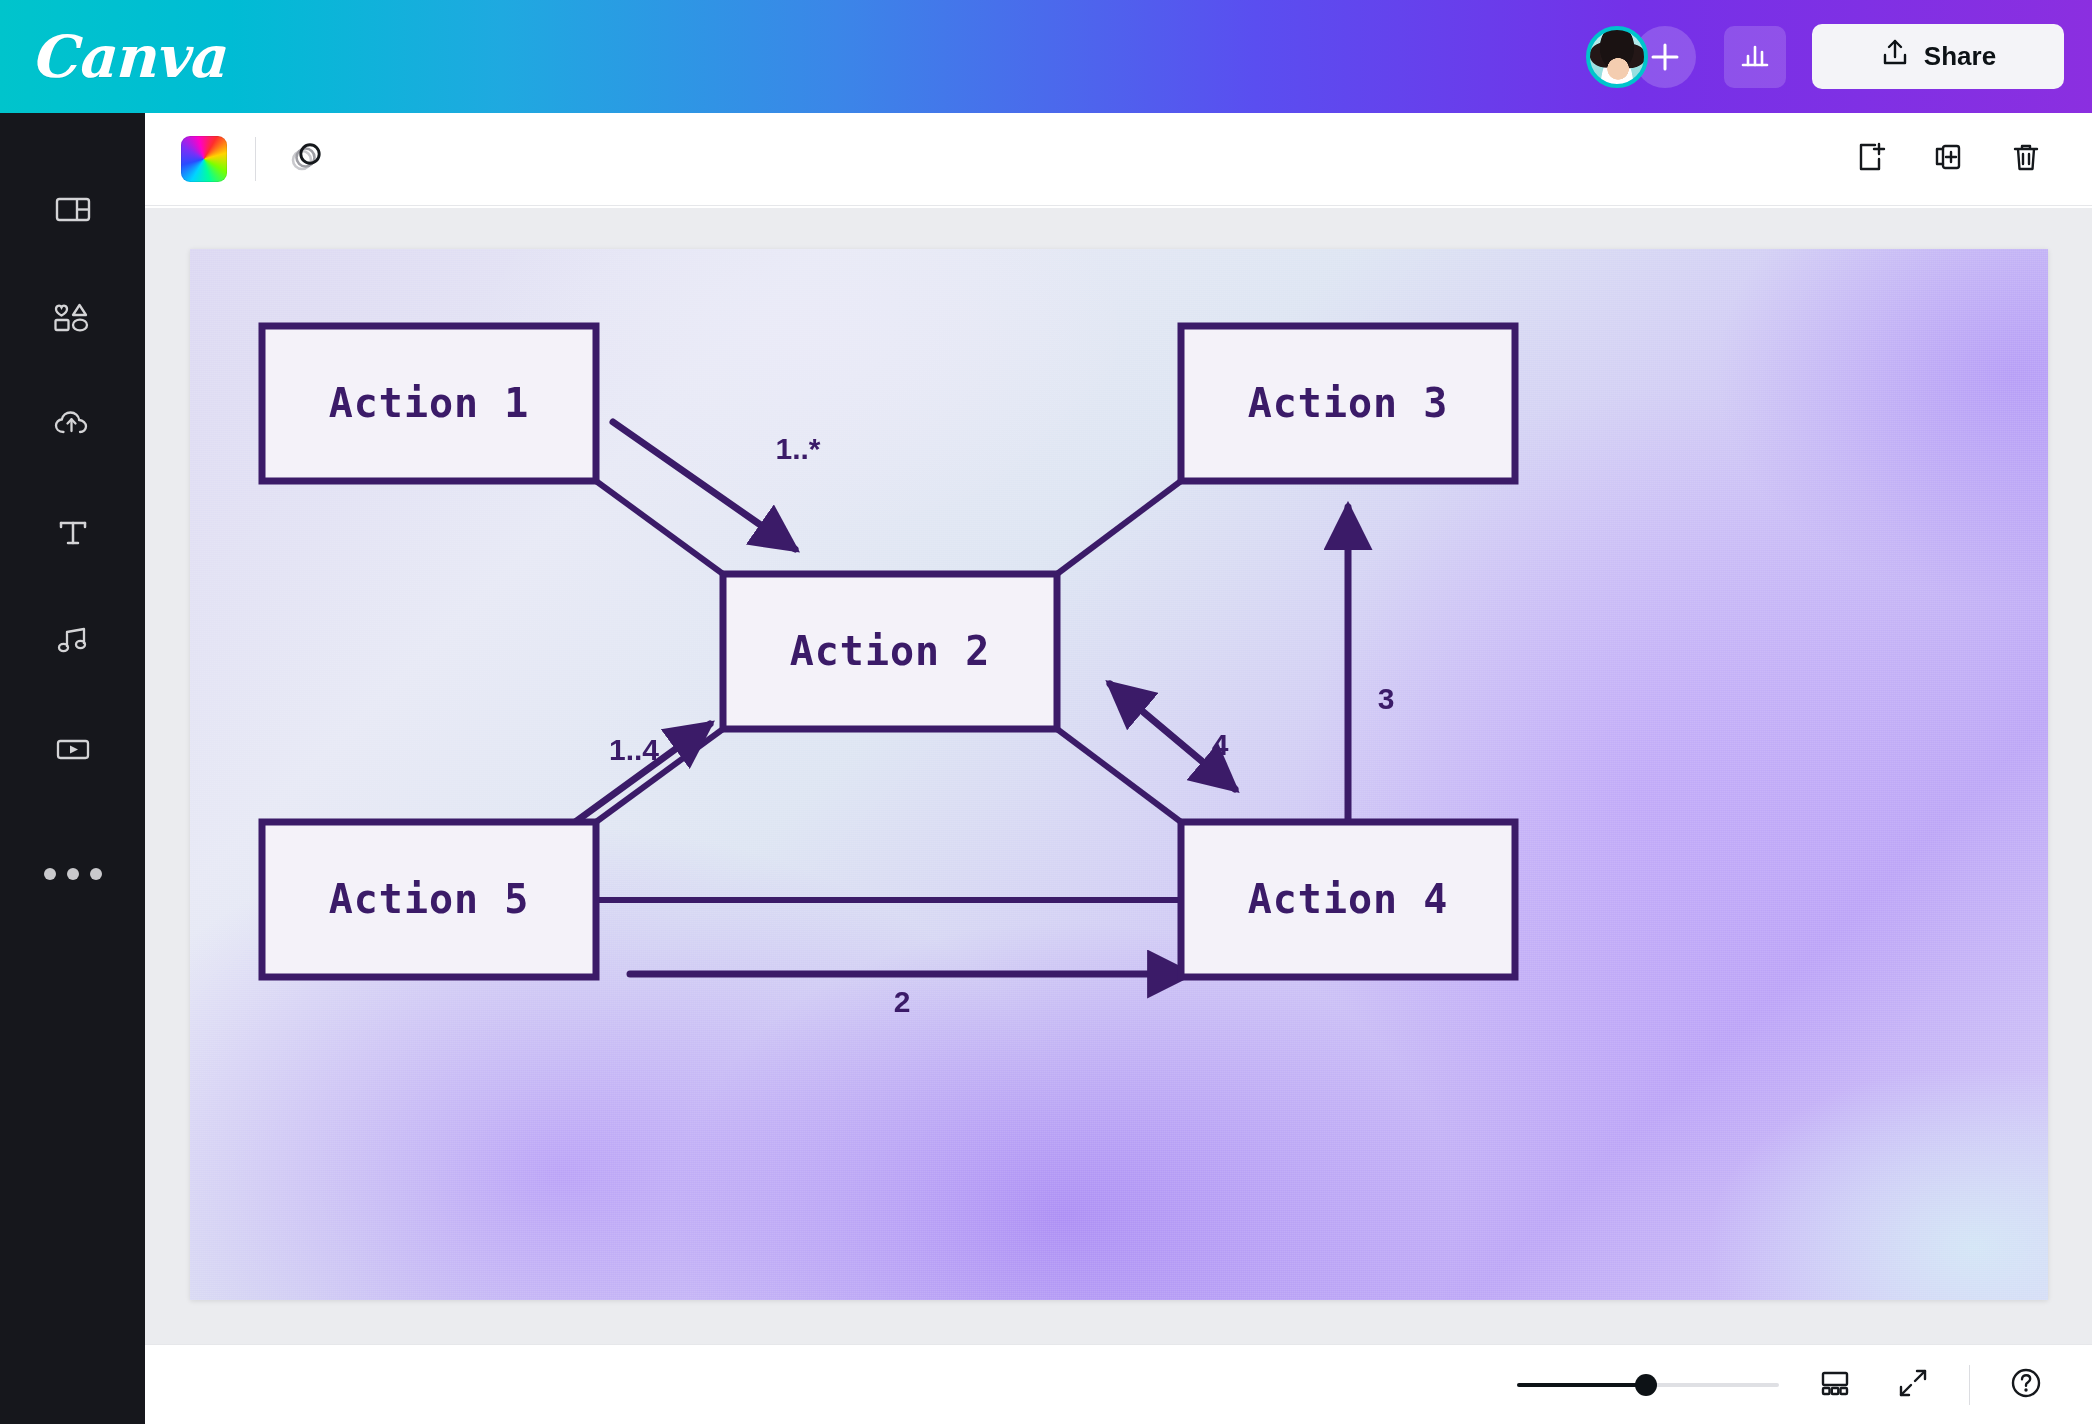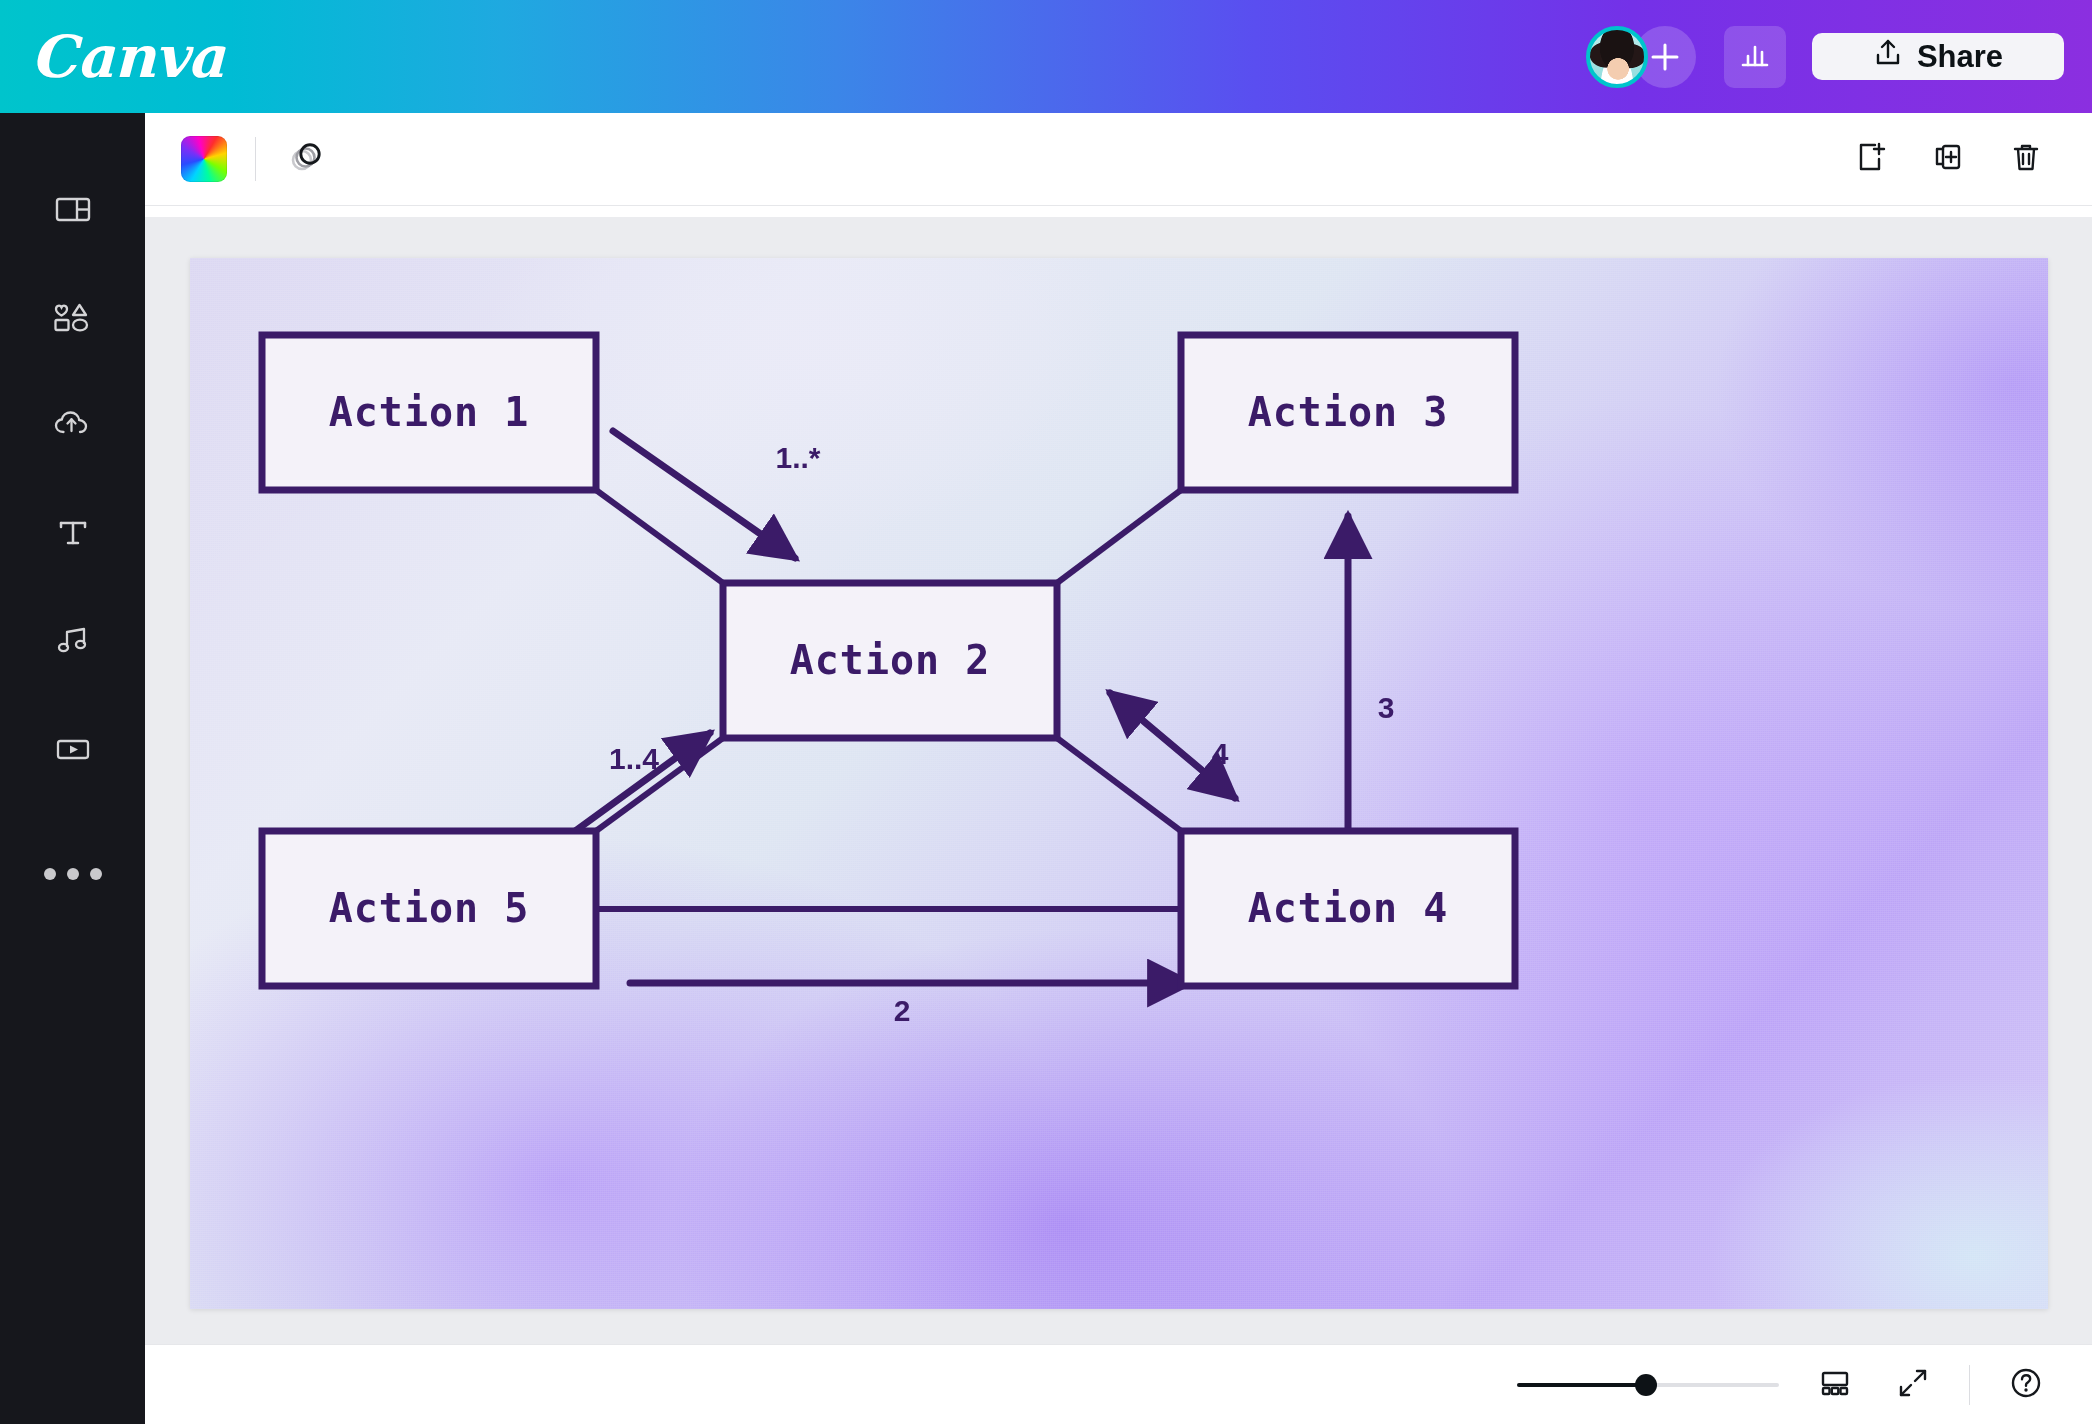--- a/index.html
+++ b/index.html
@@ -55,25 +55,25 @@
   }
   .plus-circle svg{display:block;}
   .icon-btn-sq{
     width:62px;height:62px;border-radius:10px;
     background:rgba(255,255,255,.16);
     display:flex;align-items:center;justify-content:center;
     margin-left:28px;
   }
   .share-btn{
     margin-left:26px;
-    height:47px;min-width:200px;
+    height:65px;min-width:200px;
     background:#f4f4f8;border-radius:10px;
     display:flex;align-items:center;justify-content:center;gap:14px;
     padding:0 26px;
-    color:#0d1216;font-size:31px;font-weight:700;
+    color:#0d1216;font-size:26px;font-weight:700;
   }
 
   
   .rail{
     position:absolute;left:0;top:113px;width:145px;height:1311px;
     background:#16171c;
     display:flex;flex-direction:column;align-items:center;
     padding-top:42px;box-sizing:border-box;
   }
   .rail-item{
@@ -99,21 +99,21 @@
         #00d4ff, #2a4bff, #7b2ff7, #ff00c8, #ff2d2d, #ffd400, #7bff00, #00ff9d, #00d4ff);
     box-shadow:0 0 0 1px rgba(0,0,0,.08) inset;
   }
   .vdiv{width:1px;height:44px;background:#dcdde1;margin-left:28px;}
   .transparency{margin-left:28px;width:46px;height:46px;display:flex;align-items:center;justify-content:center;}
   .designbar-right{margin-left:auto;display:flex;align-items:center;gap:34px;padding-right:44px;}
   .designbar-right .tb{width:44px;height:44px;display:flex;align-items:center;justify-content:center;}
 
   
   .canvas-area{
-    position:absolute;left:145px;top:217px;width:1947px;height:1137px;
+    position:absolute;left:145px;top:208px;width:1947px;height:1137px;
     background:#ebecef;
     box-sizing:border-box;
   }
   .page{
     position:absolute;left:45px;top:41px;width:1858px;height:1051px;
     background:
       radial-gradient(ellipse 38% 46% at 20% 88%, rgba(170,130,250,.62) 0%, rgba(170,130,250,0) 72%),
       radial-gradient(ellipse 30% 40% at 47% 92%, rgba(150,105,245,.55) 0%, rgba(150,105,245,0) 70%),
       radial-gradient(ellipse 26% 55% at 78% 52%, rgba(185,150,252,.42) 0%, rgba(185,150,252,0) 70%),
       radial-gradient(ellipse 22% 30% at 98% 12%, rgba(160,120,248,.42) 0%, rgba(160,120,248,0) 72%),

